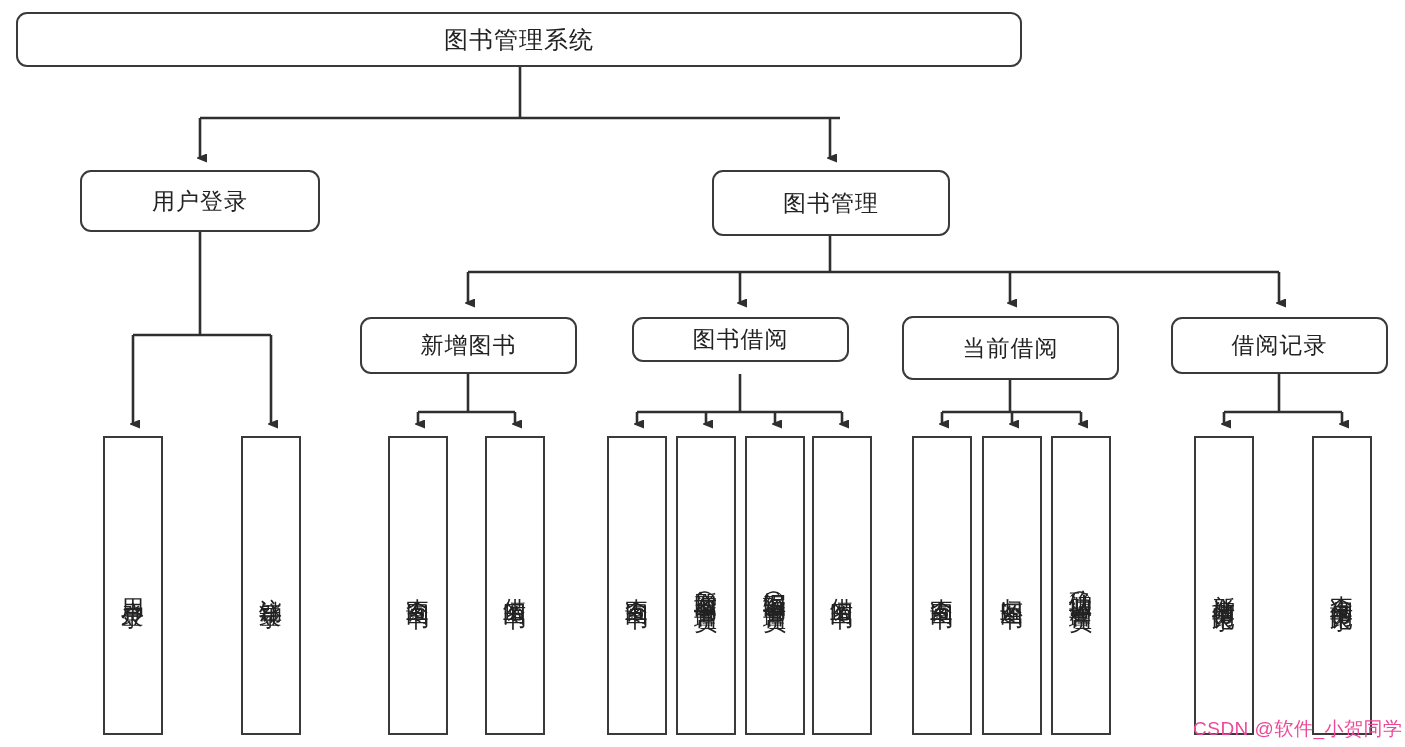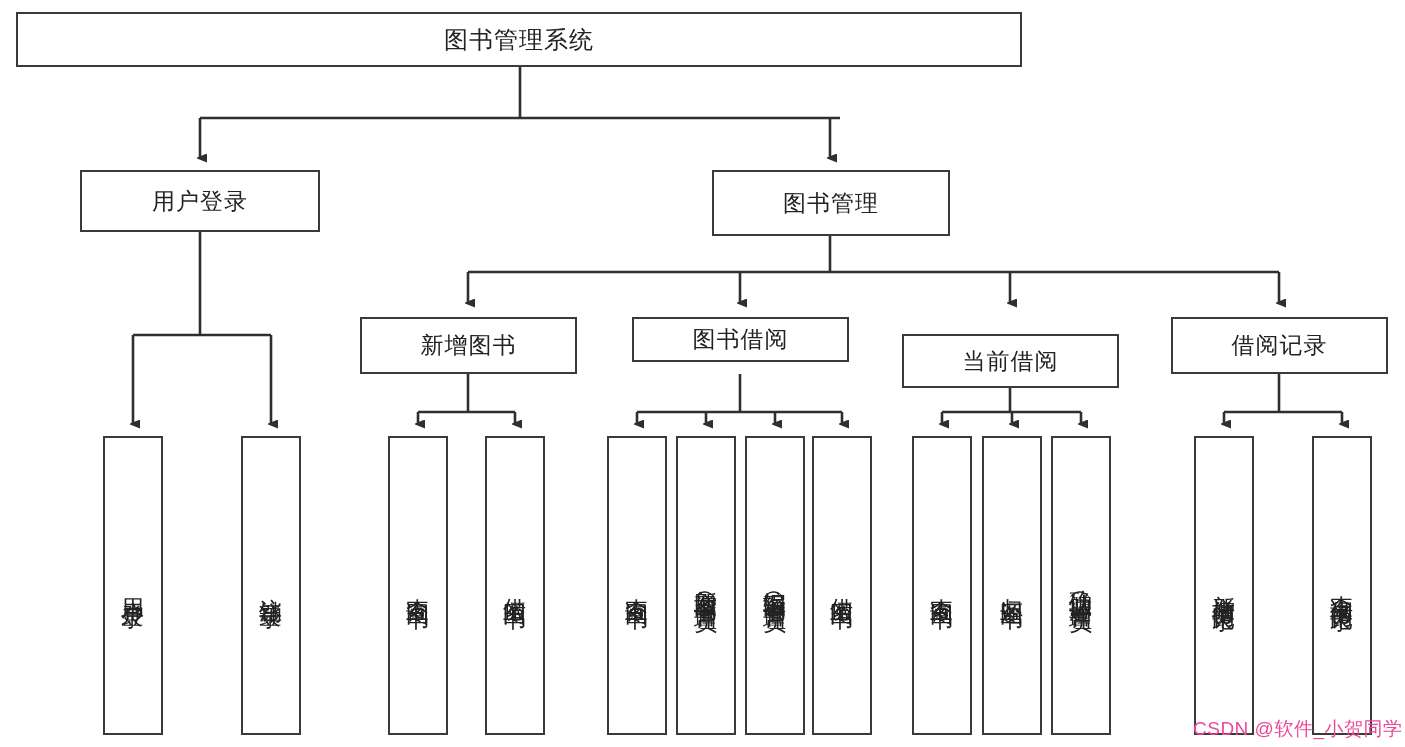--- a/index.html
+++ b/index.html
@@ -34,20 +34,21 @@
     display: flex;
     align-items: center;
     justify-content: center;
     color: #222222;
   }
   .node.horiz {
     font-size: 23px;
     line-height: 1.25;
     letter-spacing: 1px;
     white-space: nowrap;
+    border-radius: 11px;
   }
   .node.vert {
     writing-mode: vertical-rl;
     text-orientation: upright;
     font-size: 23px;
     line-height: 1.22;
     letter-spacing: 3px;
     text-align: center;
     padding: 6px 0;
   }
@@ -136,21 +137,21 @@
   </div>
 
   <div class="node horiz" style="left:360px; top:317px; width:217px; height:57px;">
     <span class="label">新增图书</span>
   </div>
 
   <div class="node horiz" style="left:632px; top:317px; width:217px; height:45px;text-align:center;">
     <span class="label">图书借阅</span>
   </div>
 
-  <div class="node horiz" style="left:902px; top:334px; width:217px; height:54px;">
+  <div class="node horiz" style="left:902px; top:316px; width:217px; height:64px;">
     <span class="label">当前借阅</span>
   </div>
 
   <div class="node horiz" style="left:1171px; top:317px; width:217px; height:57px;">
     <span class="label">借阅记录</span>
   </div>
 
   <div class="node vert" style="left:103px; top:436px; width:60px; height:299px;">
     <span class="label">用户登录</span>
   </div>

